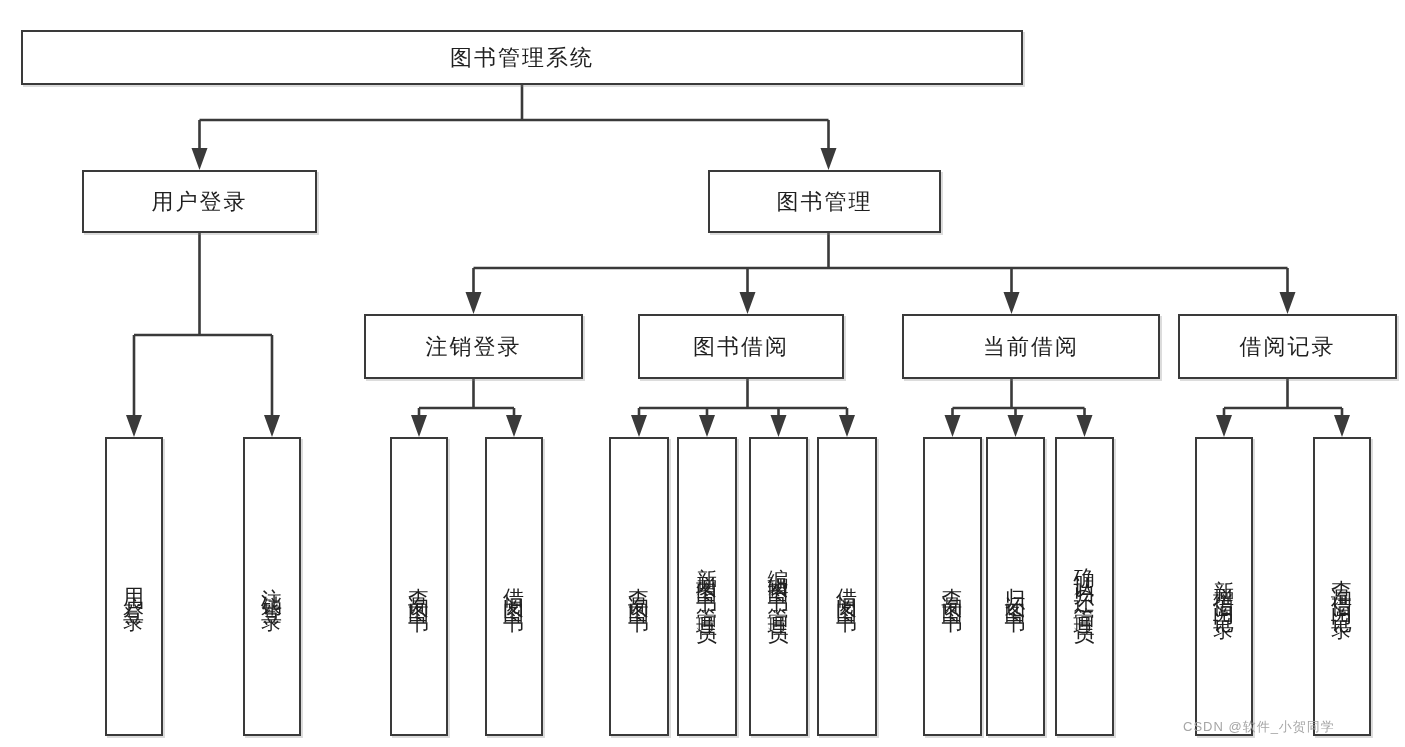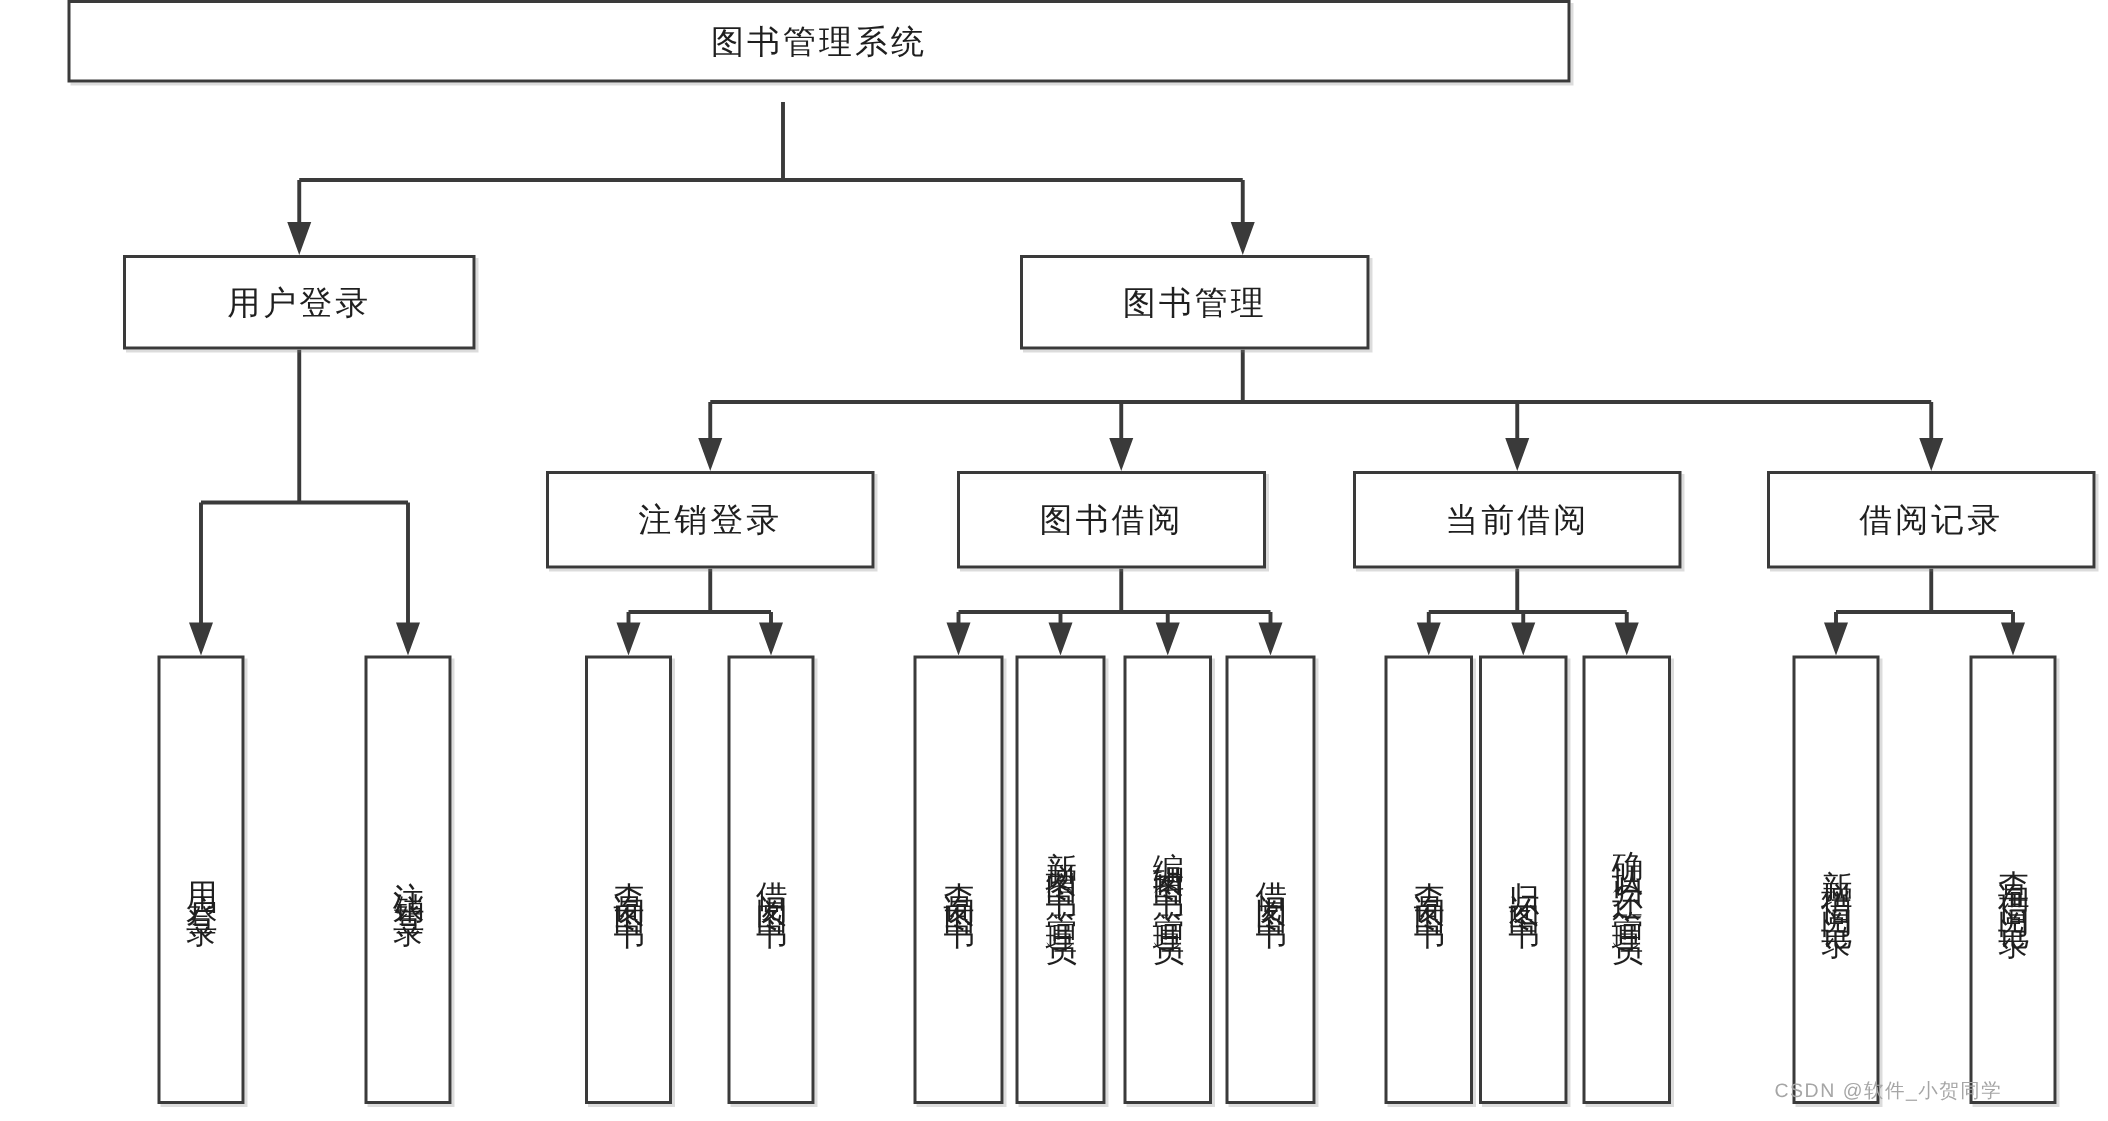--- a/index.html
+++ b/index.html
@@ -88,38 +88,38 @@
     <path class="stroke" d="M747.5 379 V408 M639 408 H847 M639 408 V416 M707 408 V416 M778.5 408 V416 M847 408 V416"></path>
     <path class="arrow" d="M639 437 L631 415 L647 415 Z M707 437 L699 415 L715 415 Z M778.5 437 L770.5 415 L786.5 415 Z M847 437 L839 415 L855 415 Z"></path>
 
     <path class="stroke" d="M1011.5 379 V408 M952.5 408 H1084.5 M952.5 408 V416 M1015.5 408 V416 M1084.5 408 V416"></path>
     <path class="arrow" d="M952.5 437 L944.5 415 L960.5 415 Z M1015.5 437 L1007.5 415 L1023.5 415 Z M1084.5 437 L1076.5 415 L1092.5 415 Z"></path>
 
     <path class="stroke" d="M1287.5 379 V408 M1224 408 H1342 M1224 408 V416 M1342 408 V416"></path>
     <path class="arrow" d="M1224 437 L1216 415 L1232 415 Z M1342 437 L1334 415 L1350 415 Z"></path>
   </svg>
 
-  <div class="node h" style="left:21px; top:0; width:1002px; height:55px;margin-left:24px;">
+  <div class="node h" style="left:21px; top:30px; width:1002px; height:55px;">
     <span>图书管理系统</span>
   </div>
 
   <div class="node h" style="left:82px; top:170px; width:235px; height:63px;">
     <span>用户登录</span>
   </div>
-  <div class="node h" style="left:680px; top:170px; width:233px; height:63px;">
+  <div class="node h" style="left:708px; top:170px; width:233px; height:63px;">
     <span>图书管理</span>
   </div>
 
   <div class="node h" style="left:364px; top:314px; width:219px; height:65px;">
     <span>注销登录</span>
   </div>
   <div class="node h" style="left:638px; top:314px; width:206px; height:65px;">
     <span>图书借阅</span>
   </div>
-  <div class="node h" style="left:902px; top:314px; width:219px; height:65px;">
+  <div class="node h" style="left:902px; top:314px; width:258px; height:65px;">
     <span>当前借阅</span>
   </div>
   <div class="node h" style="left:1178px; top:314px; width:219px; height:65px;">
     <span>借阅记录</span>
   </div>
 
   <div class="node v" style="left:105px; top:437px; width:58px; height:299px;">
     <span>用户登录</span>
   </div>
   <div class="node v" style="left:243px; top:437px; width:58px; height:299px;">

